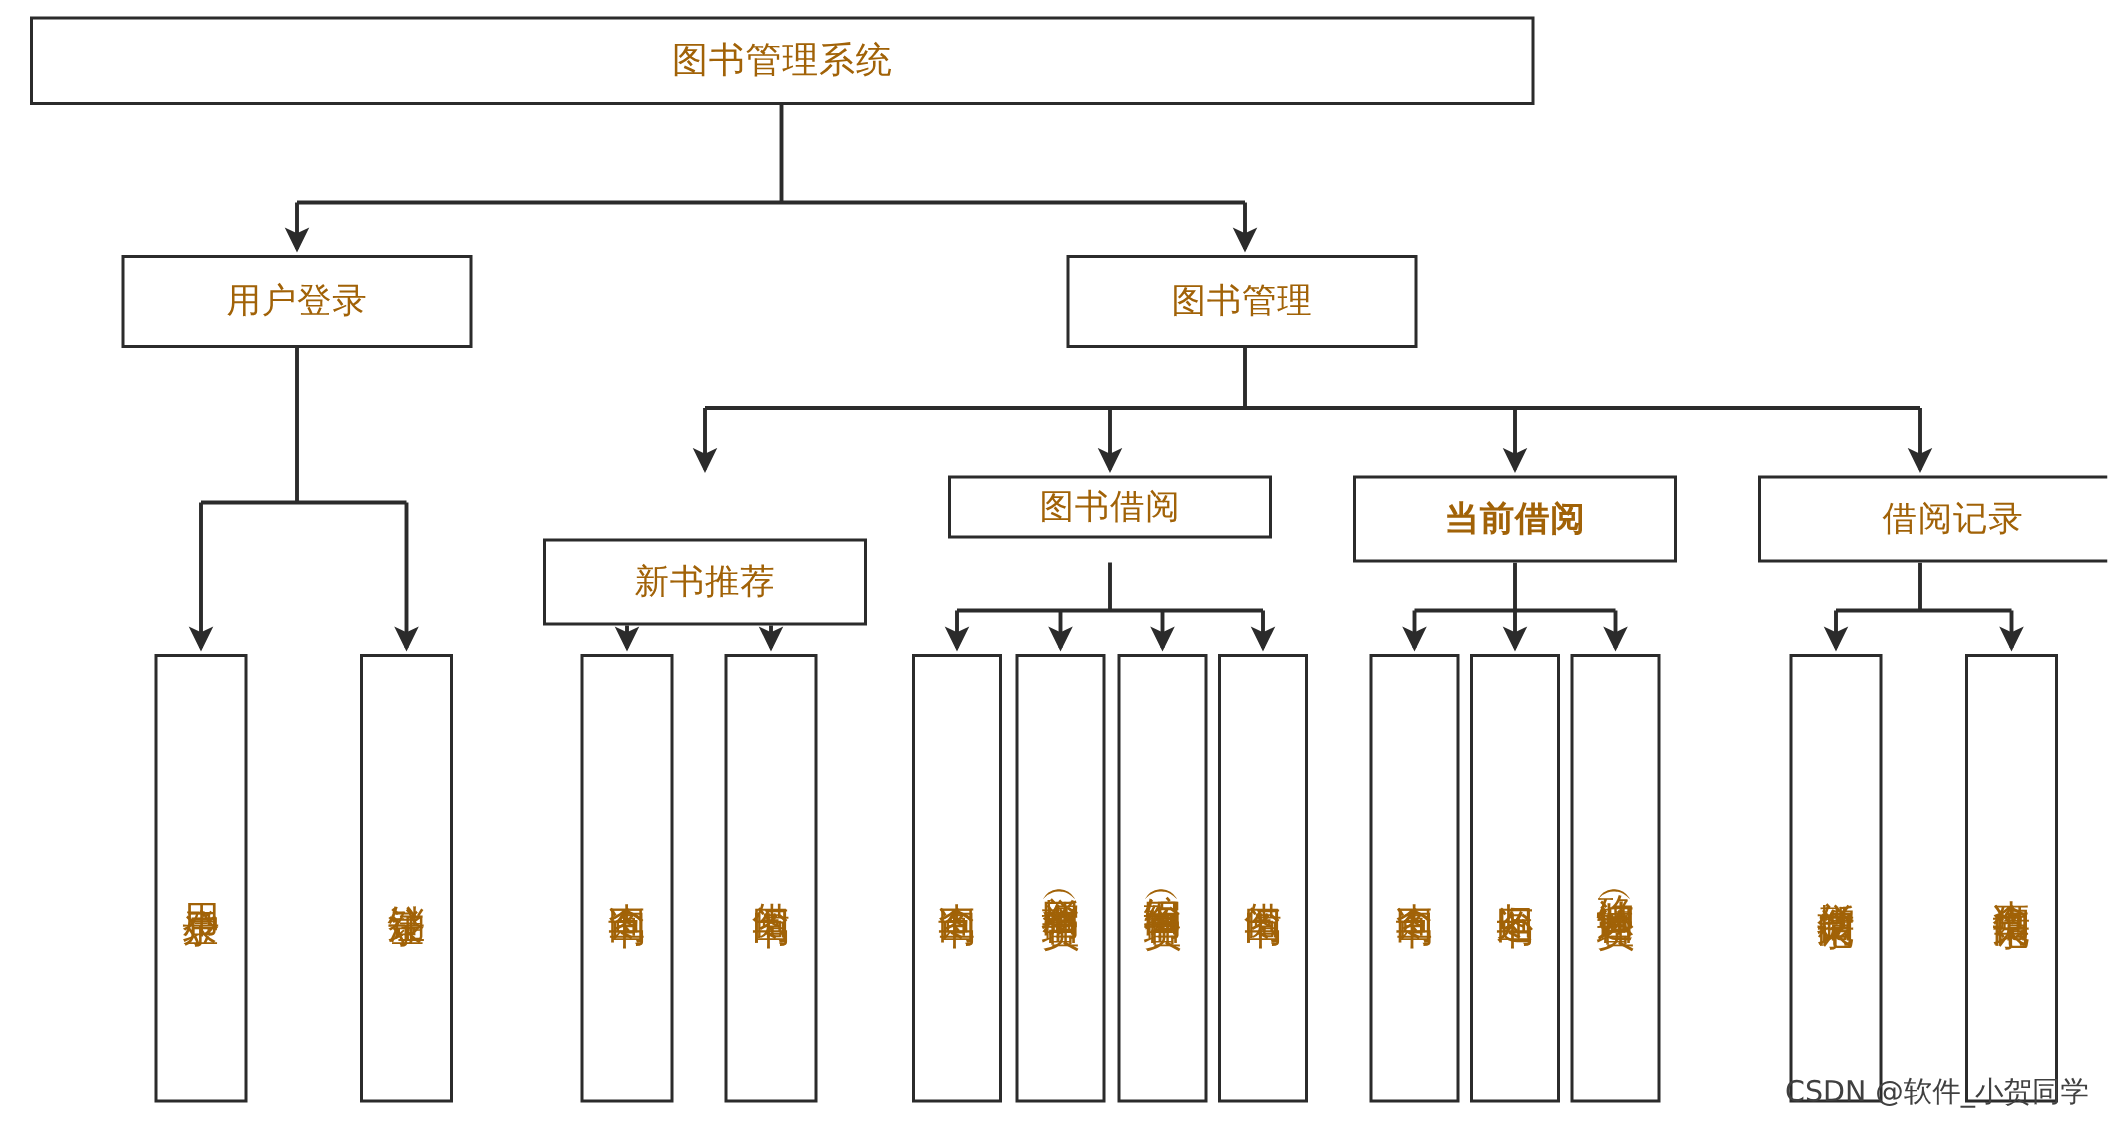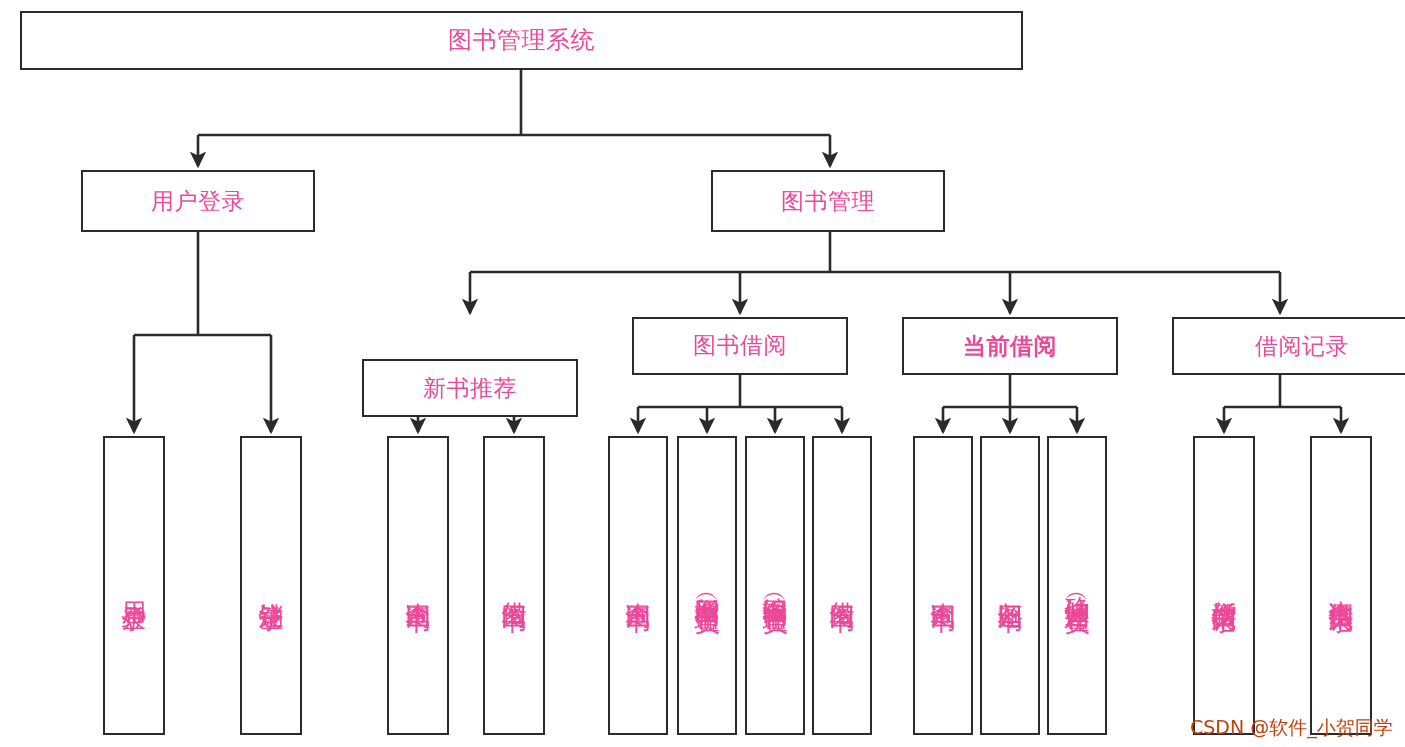--- a/index.html
+++ b/index.html
@@ -21,21 +21,21 @@
     width: 1405px; height: 747px;
     pointer-events: none;
   }
   .node {
     position: absolute;
     border: 2px solid #2b2b2b;
     background: #ffffff;
     display: flex;
     align-items: center;
     justify-content: center;
-    color: #ec4899;
+    color: #a16207;
   }
   .node .lbl {
     display: block;
     text-align: center;
     line-height: 1.08;
     white-space: nowrap;
   }
   
   .node.h .lbl {
     font-size: 23px;
@@ -48,21 +48,21 @@
     text-orientation: upright;
   }
   .node.v .lbl {
     font-size: 25px;
     letter-spacing: 2px;
     writing-mode: vertical-rl;
     text-orientation: upright;
   }
   .watermark {
     position: absolute;
-    color: #c2410c;
+    color: #404040;
     font-size: 19px;
     white-space: nowrap;
     user-select: none;
   }
 </style>
 </head>
 <body>
 
 <div id="canvas">
 
@@ -123,21 +123,21 @@
   <div class="node h" style="left:81px; top:170px; width:234px; height:62px;">
     <span class="lbl">用户登录</span>
   </div>
   <div class="node h" style="left:711px; top:170px; width:234px; height:62px;">
     <span class="lbl">图书管理</span>
   </div>
 
   <div class="node h" style="left:362px; top:317px; width:216px; height:58px;margin-top:42px;">
     <span class="lbl">新书推荐</span>
   </div>
-  <div class="node h" style="left:632px; top:317px; width:216px; height:58px;font-family:Liberation Serif, serif;">
+  <div class="node h" style="left:632px; top:317px; width:216px; height:42px;">
     <span class="lbl">图书借阅</span>
   </div>
   <div class="node h" style="left:902px; top:317px; width:216px; height:58px;font-weight:bold;">
     <span class="lbl">当前借阅</span>
   </div>
   <div class="node h" style="left:1172px; top:317px; width:260px; height:58px;justify-content:center;">
     <span class="lbl">借阅记录</span>
   </div>
 
   <div class="node v" style="left:103px; top:436px; width:62px; height:299px;">

